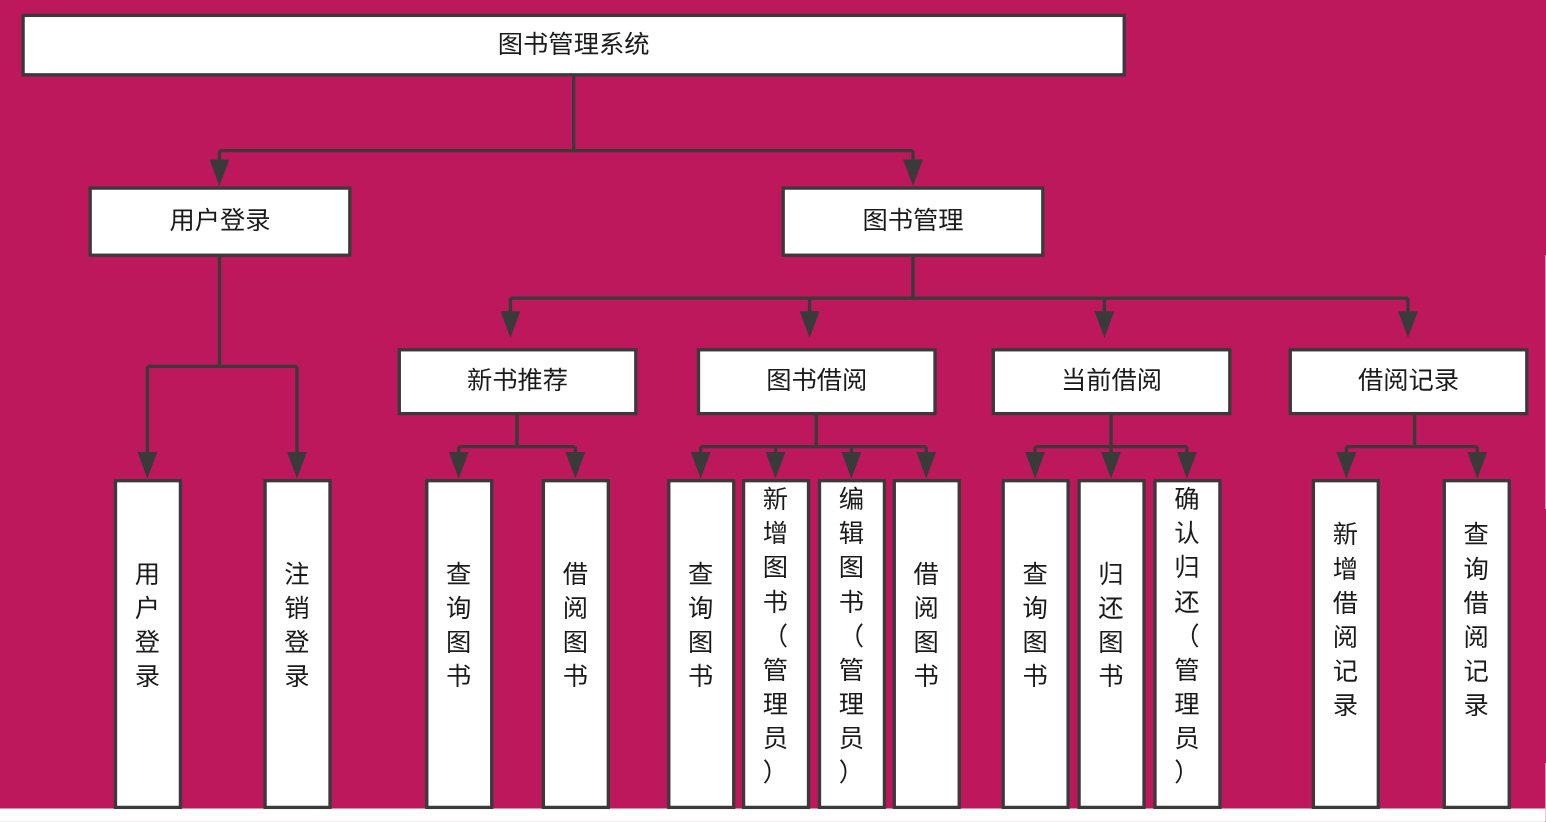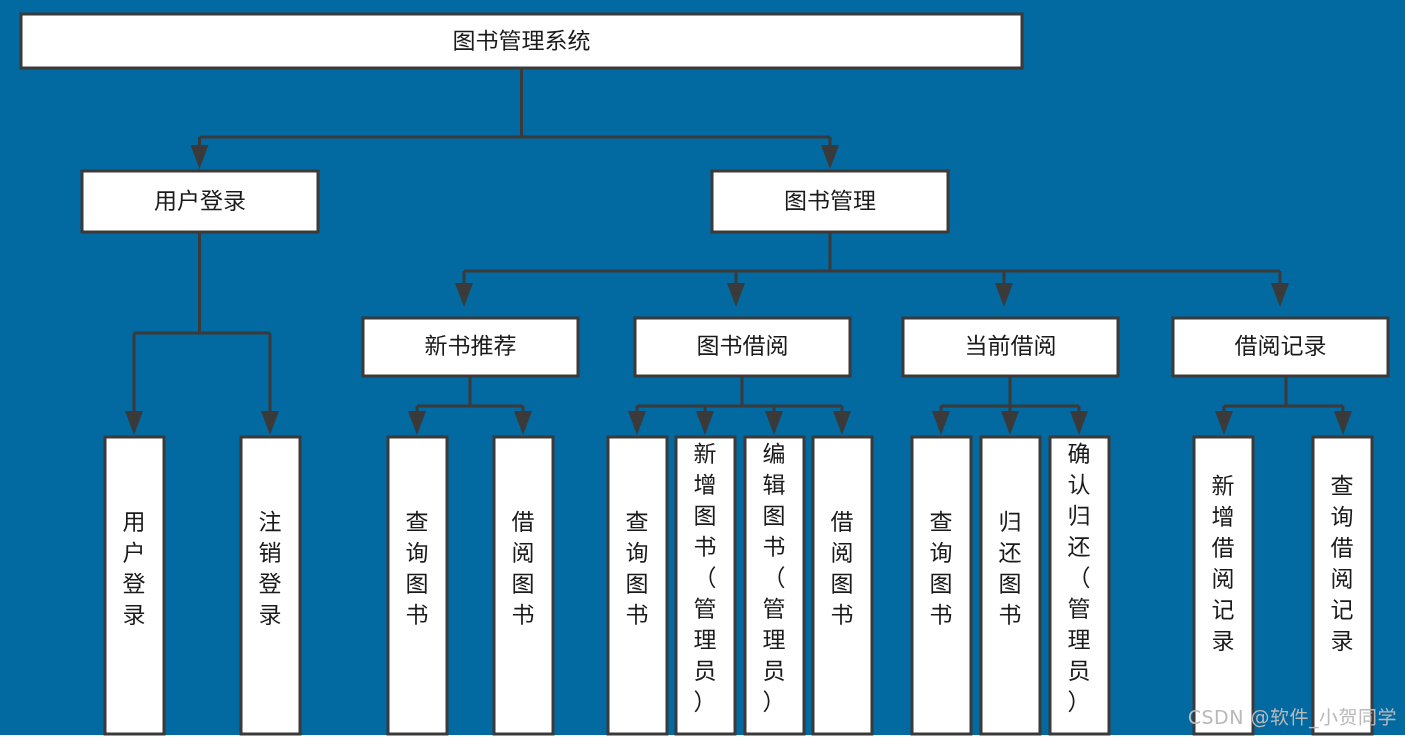--- a/index.html
+++ b/index.html
@@ -11,21 +11,21 @@
   body {
     width: 1405px;
     height: 747px;
     overflow: hidden;
     font-family: "DejaVu Sans", "Liberation Sans", sans-serif;
   }
   #diagram-root {
     position: relative;
     width: 1405px;
     height: 735px;
-    background: #0369a1;
+    background: #be185d;
   }
   svg#diagram-svg {
     position: absolute;
     left: 0;
     top: 0;
     width: 1405px;
     height: 747px;
     display: block;
   }
   .node-rect {
@@ -254,15 +254,14 @@
       <text class="node-label-v" x="1223" y="494"><tspan x="1223" y="494">新</tspan><tspan x="1223" y="525">增</tspan><tspan x="1223" y="556">借</tspan><tspan x="1223" y="587">阅</tspan><tspan x="1223" y="618">记</tspan><tspan x="1223" y="649">录</tspan></text>
     </g>
 
     <g>
       <rect class="node-rect" x="1313" y="437" width="59" height="297"></rect>
       <text class="node-label-v" x="1342" y="494"><tspan x="1342" y="494">查</tspan><tspan x="1342" y="525">询</tspan><tspan x="1342" y="556">借</tspan><tspan x="1342" y="587">阅</tspan><tspan x="1342" y="618">记</tspan><tspan x="1342" y="649">录</tspan></text>
     </g>
 
   </svg>
 
-  <div class="watermark-text">CSDN @软件_小贺同学</div>
 
 </div>
 
 </body></html>

